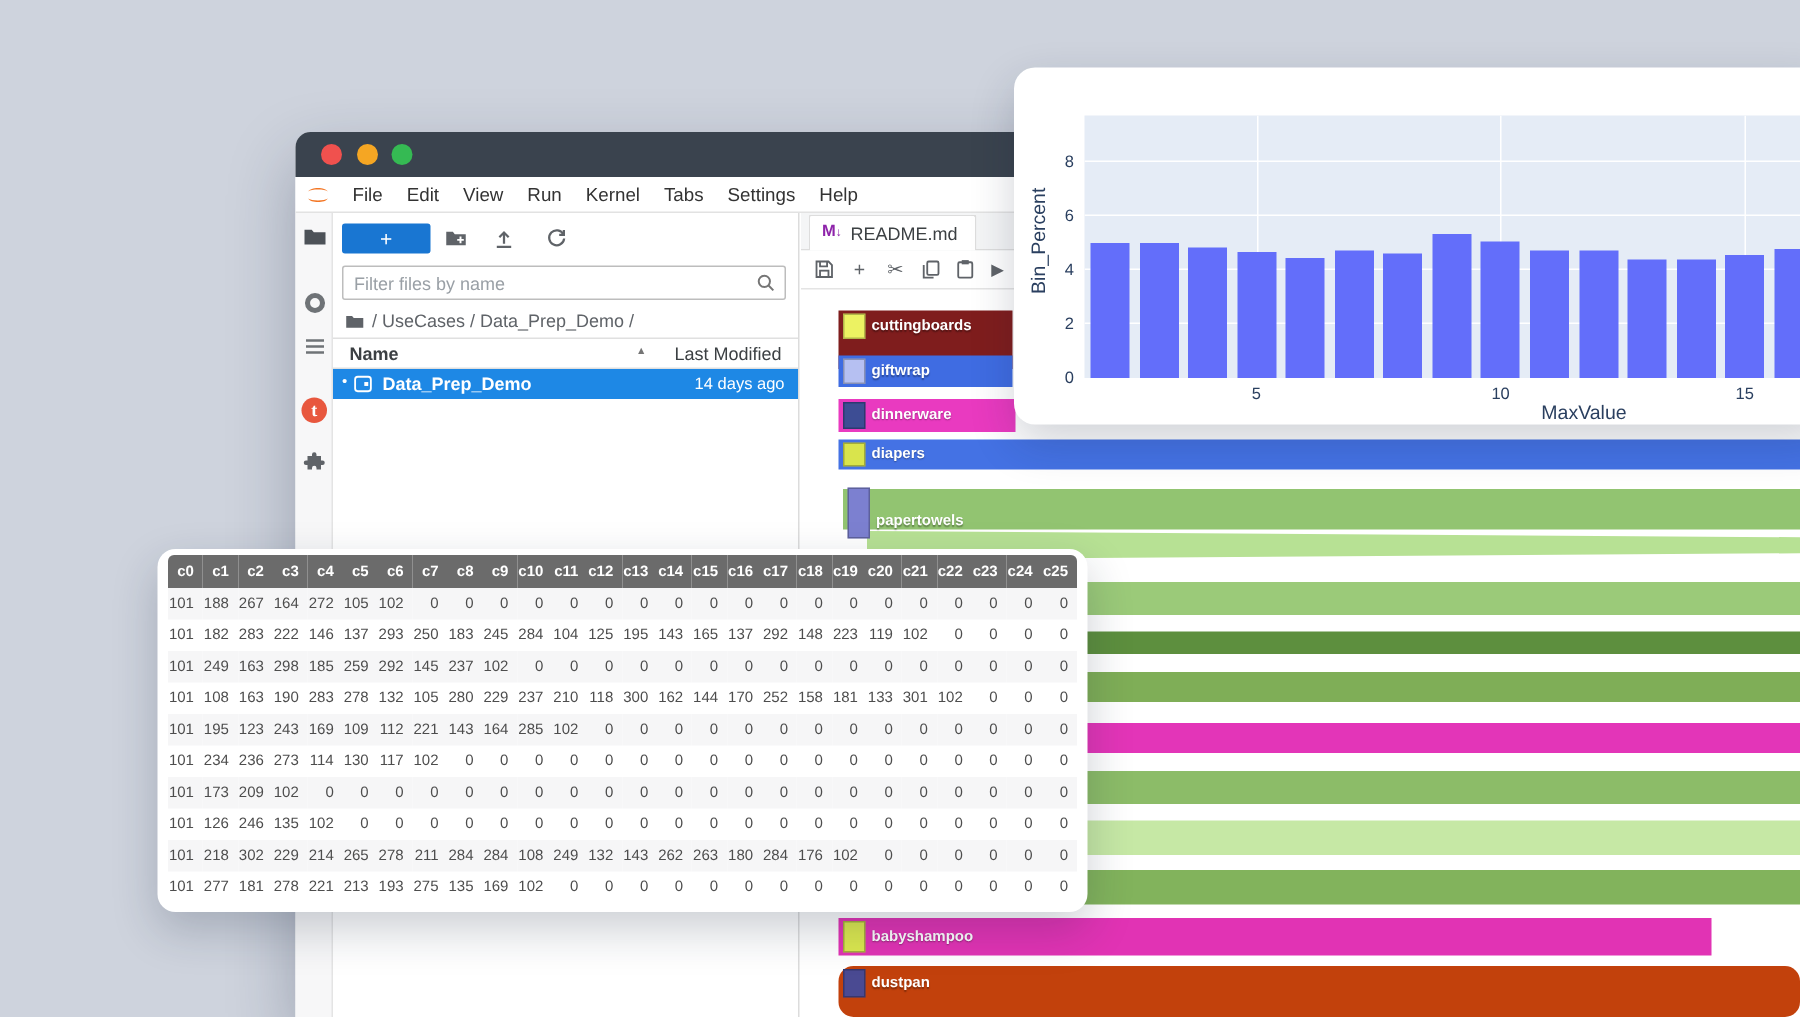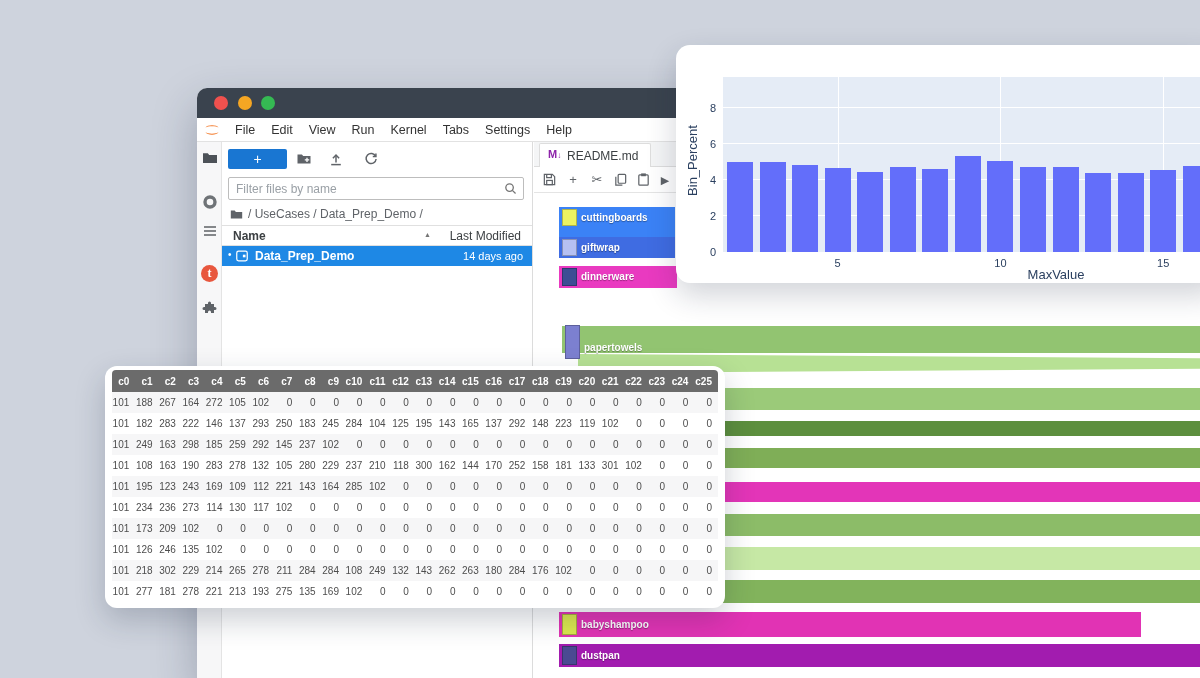--- a/index.html
+++ b/index.html
@@ -254,41 +254,45 @@
 
 <div id="bars-layer">
     <div class="stripe" style="left: 578px; top: 354px; width: 622px; height: 19px; background: rgb(183, 225, 148); clip-path: polygon(0px 0px, 100% 22%, 100% 78%, 0px 100%);"></div>
     <div class="stripe" style="left: 578px; top: 388px; width: 622px; height: 22px; background: rgb(155, 202, 121);"></div>
     <div class="stripe" style="left: 578px; top: 421px; width: 622px; height: 15px; background: rgb(93, 143, 62);"></div>
     <div class="stripe" style="left: 578px; top: 448px; width: 622px; height: 20px; background: rgb(127, 174, 87);"></div>
     <div class="stripe" style="left: 578px; top: 482px; width: 622px; height: 20px; background: rgb(227, 53, 184);"></div>
     <div class="stripe" style="left: 578px; top: 514px; width: 622px; height: 22px; background: rgb(140, 188, 104);"></div>
     <div class="stripe" style="left: 578px; top: 547px; width: 622px; height: 23px; background: rgb(198, 232, 165);"></div>
     <div class="stripe" style="left: 578px; top: 580px; width: 622px; height: 23px; background: rgb(130, 179, 92);"></div>
-    <div class="cat-bar" style="left: 559px; top: 207px; width: 116px; height: 39px; background: #3b82f6;">
+    <div class="cat-bar" style="left: 559px; top: 207px; width: 116px; height: 39px; background: #7f1d1d;">
       <div class="cat-swatch" style="left: 3px; top: 2px; width: 15px; height: 17px; background: rgb(236, 242, 98);"></div>
       <span class="cat-label" style="line-height: 21px;">cuttingboards</span>
     </div>
     <div class="cat-bar" style="left: 559px; top: 237px; width: 116px; height: 21px; background: rgb(63, 108, 226);">
       <div class="cat-swatch" style="left: 3px; top: 2px; width: 15px; height: 17px; background: rgb(182, 192, 242);"></div>
       <span class="cat-label" style="line-height: 21px;">giftwrap</span>
     </div>
     <div class="cat-bar" style="left: 559px; top: 266px; width: 118px; height: 22px; background: rgb(233, 58, 192);">
       <div class="cat-swatch" style="left: 3px; top: 2px; width: 15px; height: 18px; background: rgb(61, 77, 148);"></div>
       <span class="cat-label" style="line-height: 22px;">dinnerware</span>
     </div>
+    <div class="cat-bar" style="left: 559px; top: 293px; width: 641px; height: 20px; background: rgb(68, 114, 228);">
+      <div class="cat-swatch" style="left: 3px; top: 2px; width: 15px; height: 16px; background: rgb(217, 228, 76);"></div>
+      <span class="cat-label" style="line-height: 20px;">diapers</span>
+    </div>
     <div class="cat-bar" style="left: 562px; top: 326px; width: 638px; height: 27px; background: rgb(146, 196, 113);">
       <div class="cat-swatch" style="left: 3px; top: -1px; width: 15px; height: 34px; background: rgb(124, 128, 208);"></div>
       <span class="cat-label" style="line-height: normal; top: 16px;">papertowels</span>
     </div>
     <div class="cat-bar" style="left: 559px; top: 612px; width: 582px; height: 25px; background: rgb(225, 51, 180);">
       <div class="cat-swatch" style="left: 3px; top: 2px; width: 15px; height: 21px; background: rgb(220, 233, 79);"></div>
       <span class="cat-label" style="line-height: 25px;">babyshampoo</span>
     </div>
-    <div class="cat-bar" style="left: 559px; top: 644px; width: 641px; height: 23px; background: #a21caf;">
+    <div class="cat-bar" style="left: 559px; top: 644px; width: 641px; height: 34px; background: #c2410c; border-radius: 10px;">
       <div class="cat-swatch" style="left: 3px; top: 2px; width: 15px; height: 19px; background: rgb(74, 74, 146);"></div>
       <span class="cat-label" style="line-height: 23px;">dustpan</span>
     </div>
   </div>
 
 <div id="chart-card">
   <div id="y-axis-label">Bin_Percent</div>
   <div id="plot-area">
       <div class="hgrid" style="bottom: 36px;"></div>
       <div class="hgrid" style="bottom: 72px;"></div>

